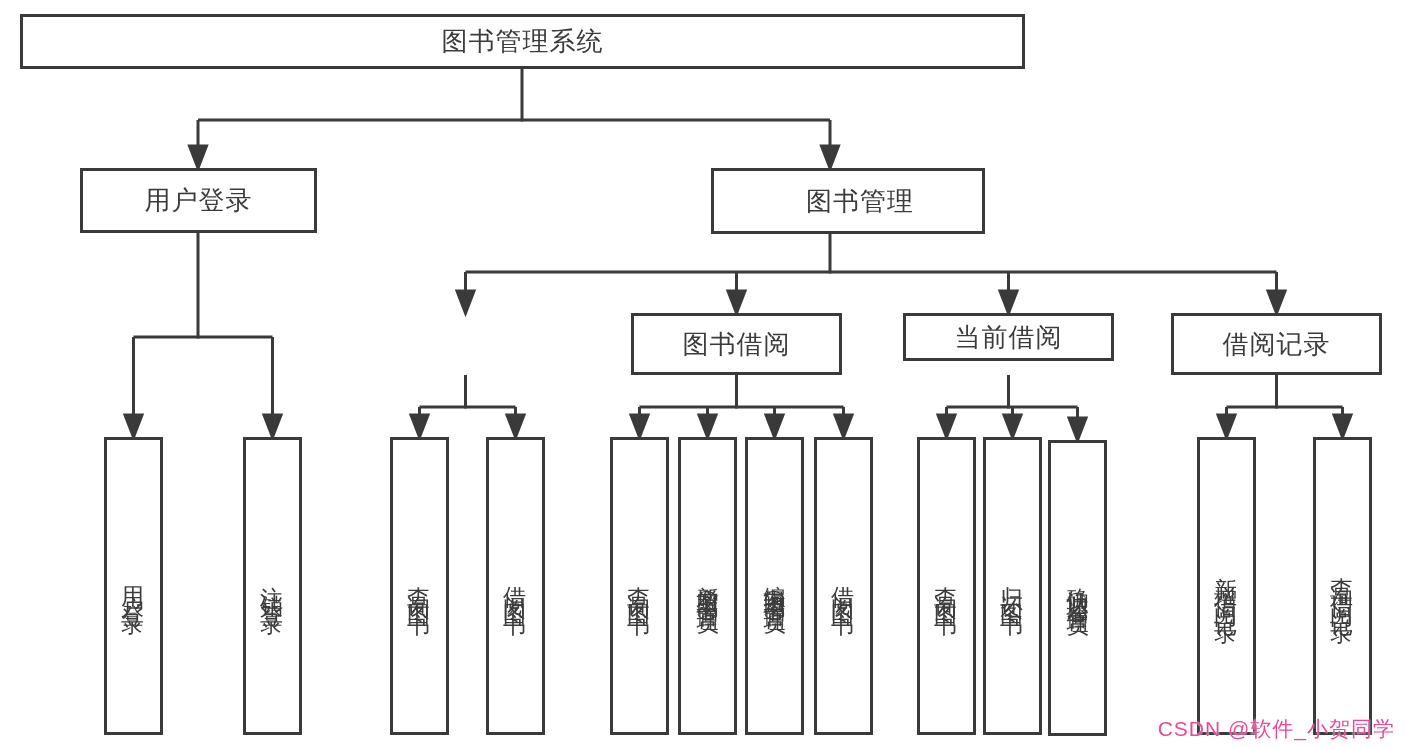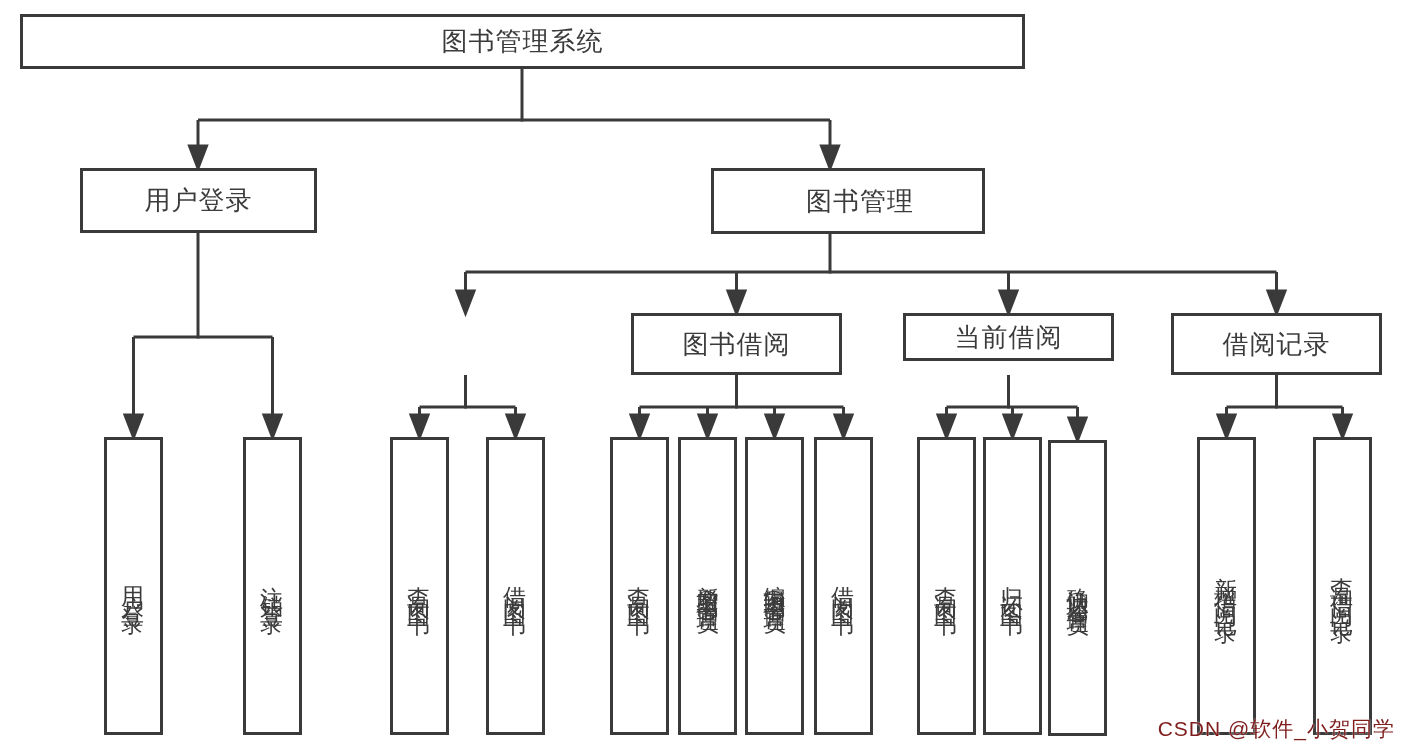--- a/index.html
+++ b/index.html
@@ -28,21 +28,21 @@
     font-size:23px;
     letter-spacing:9px;
     color:#3b3b3b;
     white-space:nowrap;
   }
   .leaf.tight .vtext{font-size:22px;letter-spacing:4px;}
   .watermark{
     position:absolute;
     right:10px;bottom:4px;
     font-size:21px;
-    color:#7f1d1d;
+    color:#ec4899;
     text-shadow:0 0 2px #ffffff;
     z-index:2;
     letter-spacing:1px;
   }
 </style>
 </head>
 <body>
 
 <div class="canvas">
 

